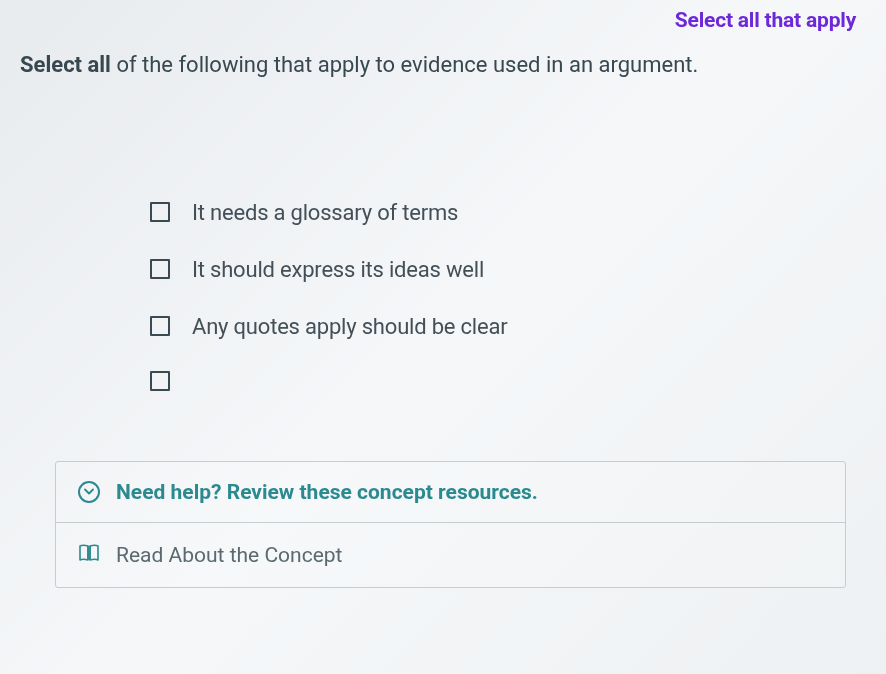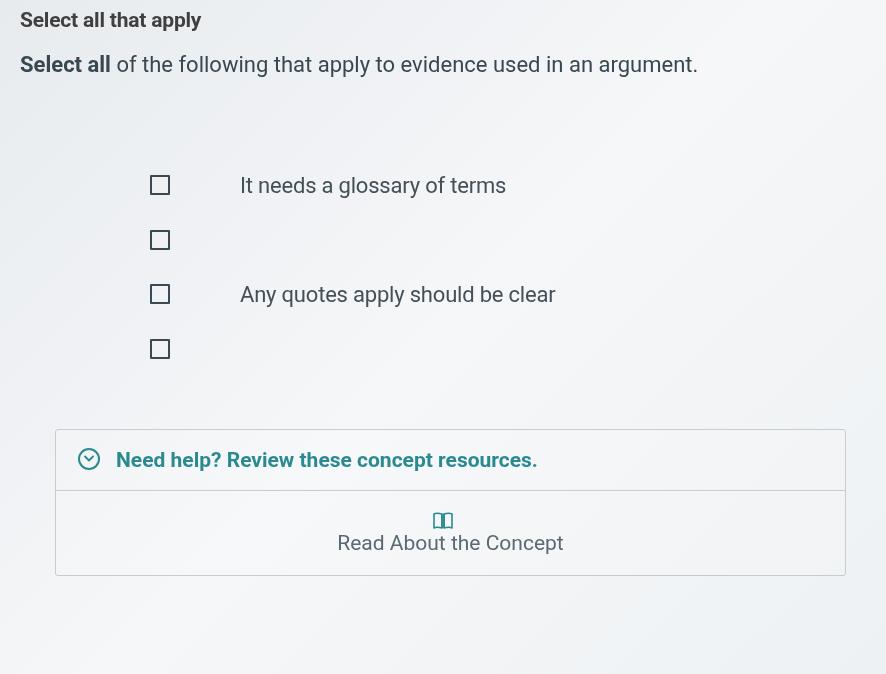--- a/index.html
+++ b/index.html
@@ -15,42 +15,42 @@
       padding: 0;
       overflow: hidden;
       color: #3a4a52;
     }
     .container {
       padding: 8px 30px 0 20px;
     }
     .header-type {
       font-size: 21px;
       font-weight: 700;
-      color: #404040;
+      color: #6d28d9;
       margin-bottom: 18px;
       letter-spacing: -0.2px;
+      text-align: right;
     }
     .question-text {
       font-size: 22px;
       color: #384850;
-      margin-bottom: 92px;
+      margin-bottom: 119px;
       line-height: 1.4;
     }
     .question-text .bold {
       font-weight: 700;
     }
     .options {
       padding-left: 130px;
     }
     .option-row {
       display: flex;
       align-items: center;
       margin-bottom: 32px;
       cursor: pointer;
-      gap: 48px;
     }
     .checkbox {
       width: 20px;
       height: 20px;
       border: 2.5px solid #3a4a52;
       background: transparent;
       margin-right: 22px;
       flex-shrink: 0;
       border-radius: 1px;
     }
@@ -62,20 +62,21 @@
     .help-section {
       margin-top: 70px;
       margin-left: 35px;
       margin-right: 10px;
       border: 1px solid #c5cdd1;
       border-radius: 3px;
       background: rgba(255,255,255,0.15);
     }
     .help-header {
       display: flex;
+      align-items: center;
       padding: 18px 22px;
       border-bottom: 1px solid #c5cdd1;
       cursor: pointer;
     }
     .chevron-circle {
       width: 22px;
       height: 22px;
       border: 2px solid #2a8a8f;
       border-radius: 50%;
       display: flex;
@@ -88,24 +89,23 @@
       width: 10px;
       height: 7px;
     }
     .help-title {
       font-size: 21px;
       font-weight: 700;
       color: #2a8a8f;
     }
     .resource-row {
       display: flex;
-      align-items: center;
+      align-items: flex-start;
       padding: 20px 22px;
       cursor: pointer;
-      flex-direction: column;
     }
     .book-icon {
       width: 22px;
       height: 20px;
       margin-right: 16px;
       flex-shrink: 0;
     }
     .resource-label {
       font-size: 21px;
       color: #5a6a70;
@@ -124,20 +124,21 @@
 
   <div class="options">
 
     <div class="option-row">
       <div class="checkbox"></div>
       <div class="option-label">It needs a glossary of terms</div>
     </div>
 
     <div class="option-row">
       <div class="checkbox"></div>
+      <div class="option-label">It should express its ideas well</div>
     </div>
 
     <div class="option-row">
       <div class="checkbox"></div>
       <div class="option-label">Any quotes apply should be clear</div>
     </div>
 
     <div class="option-row">
       <div class="checkbox"></div>
     </div>

